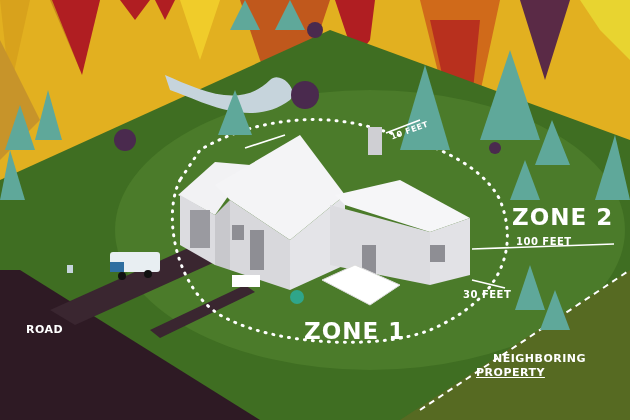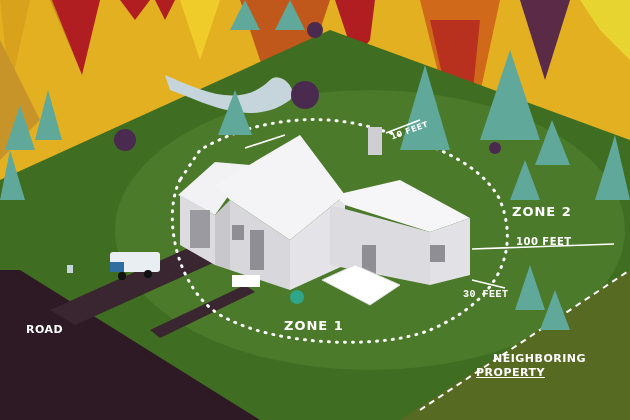--- a/index.html
+++ b/index.html
@@ -1,20 +1,20 @@
 <!DOCTYPE html>
 <html><head>
 <meta charset="utf-8">
 <style>
   html, body { margin:0; padding:0; }
   body { width:630px; height:420px; overflow:hidden; background:#3d6b22; font-family:"Liberation Sans", sans-serif; }
   #scene { position:relative; width:630px; height:420px; overflow:hidden; }
   svg { position:absolute; left:0; top:0; }
   .lbl { position:absolute; color:#fff; font-family:"DejaVu Sans", sans-serif; font-weight:bold; letter-spacing:0.5px; white-space:nowrap; }
-  .zone { font-size:13px; letter-spacing:1px; }
+  .zone { font-size:23px; letter-spacing:1px; }
   .small { font-size:10px; }
   .med { font-size:11px; }
 </style>
 </head>
 <body>
 
 <div id="scene">
   <svg width="630" height="420" viewBox="0 0 630 420">
 
     <rect x="0" y="0" width="630" height="200" fill="#e2b020"></rect>
@@ -106,19 +106,19 @@
     <g stroke="#fff" stroke-width="1.6">
       <line x1="245" y1="148" x2="285" y2="135"></line>
       <line x1="386" y1="133" x2="420" y2="120"></line>
       <line x1="472" y1="249" x2="614" y2="244"></line>
       <line x1="472" y1="280" x2="505" y2="288"></line>
     </g>
   </svg>
 
   <div class="lbl med" style="left:390px;top:126px;transform:rotate(-20deg);font-size:8px;">10 FEET</div>
   <div class="lbl small" style="left:516px;top:236px;">100 FEET</div>
-  <div class="lbl small" style="left:463px;top:289px;font-family:Liberation Mono, monospace;">30 FEET</div>
+  <div class="lbl small" style="left:463px;top:289px;">30 FEET</div>
   <div class="lbl zone" style="left:512px;top:204px;">ZONE 2</div>
-  <div class="lbl zone" style="left:284px;top:318px;">ZONE 1</div>
+  <div class="lbl zone" style="left:304px;top:318px;">ZONE 1</div>
   <div class="lbl med" style="left:26px;top:323px;text-align:right;">ROAD</div>
   <div class="lbl med" style="left:493px;top:352px;">NEIGHBORING</div>
   <div class="lbl med" style="left:476px;top:366px;text-decoration:underline;">PROPERTY</div>
 </div>
 
 </body></html>

